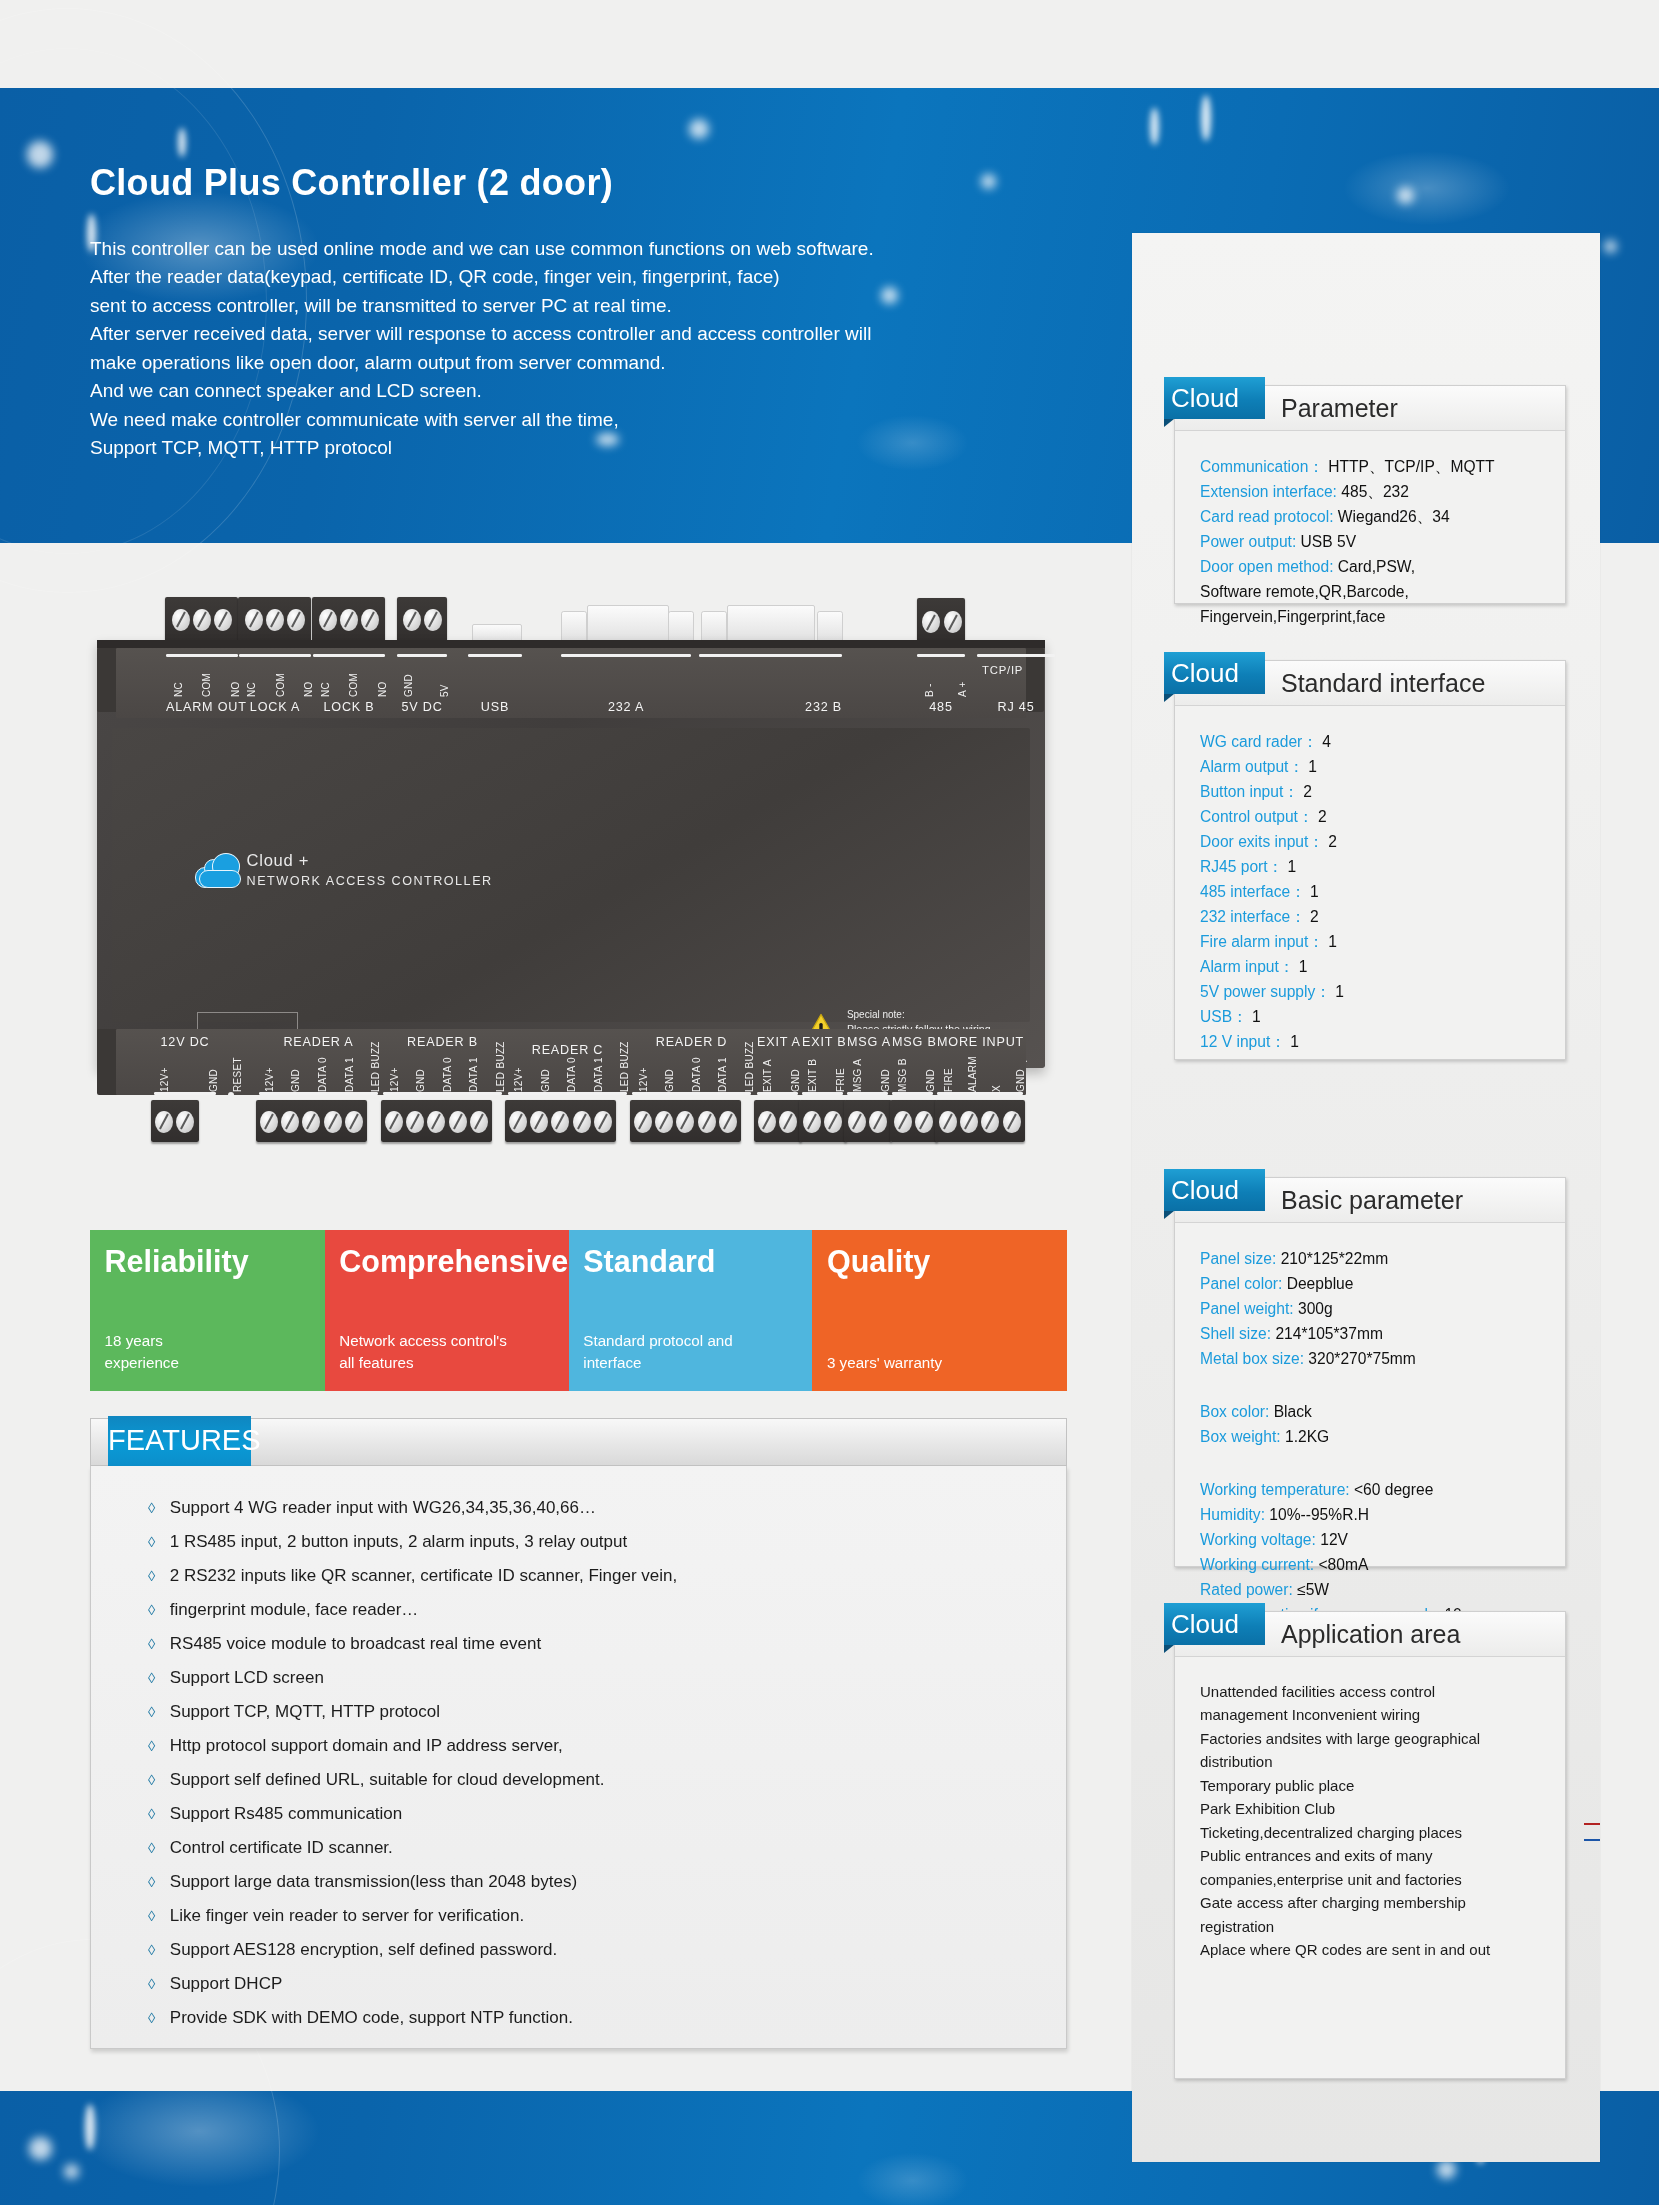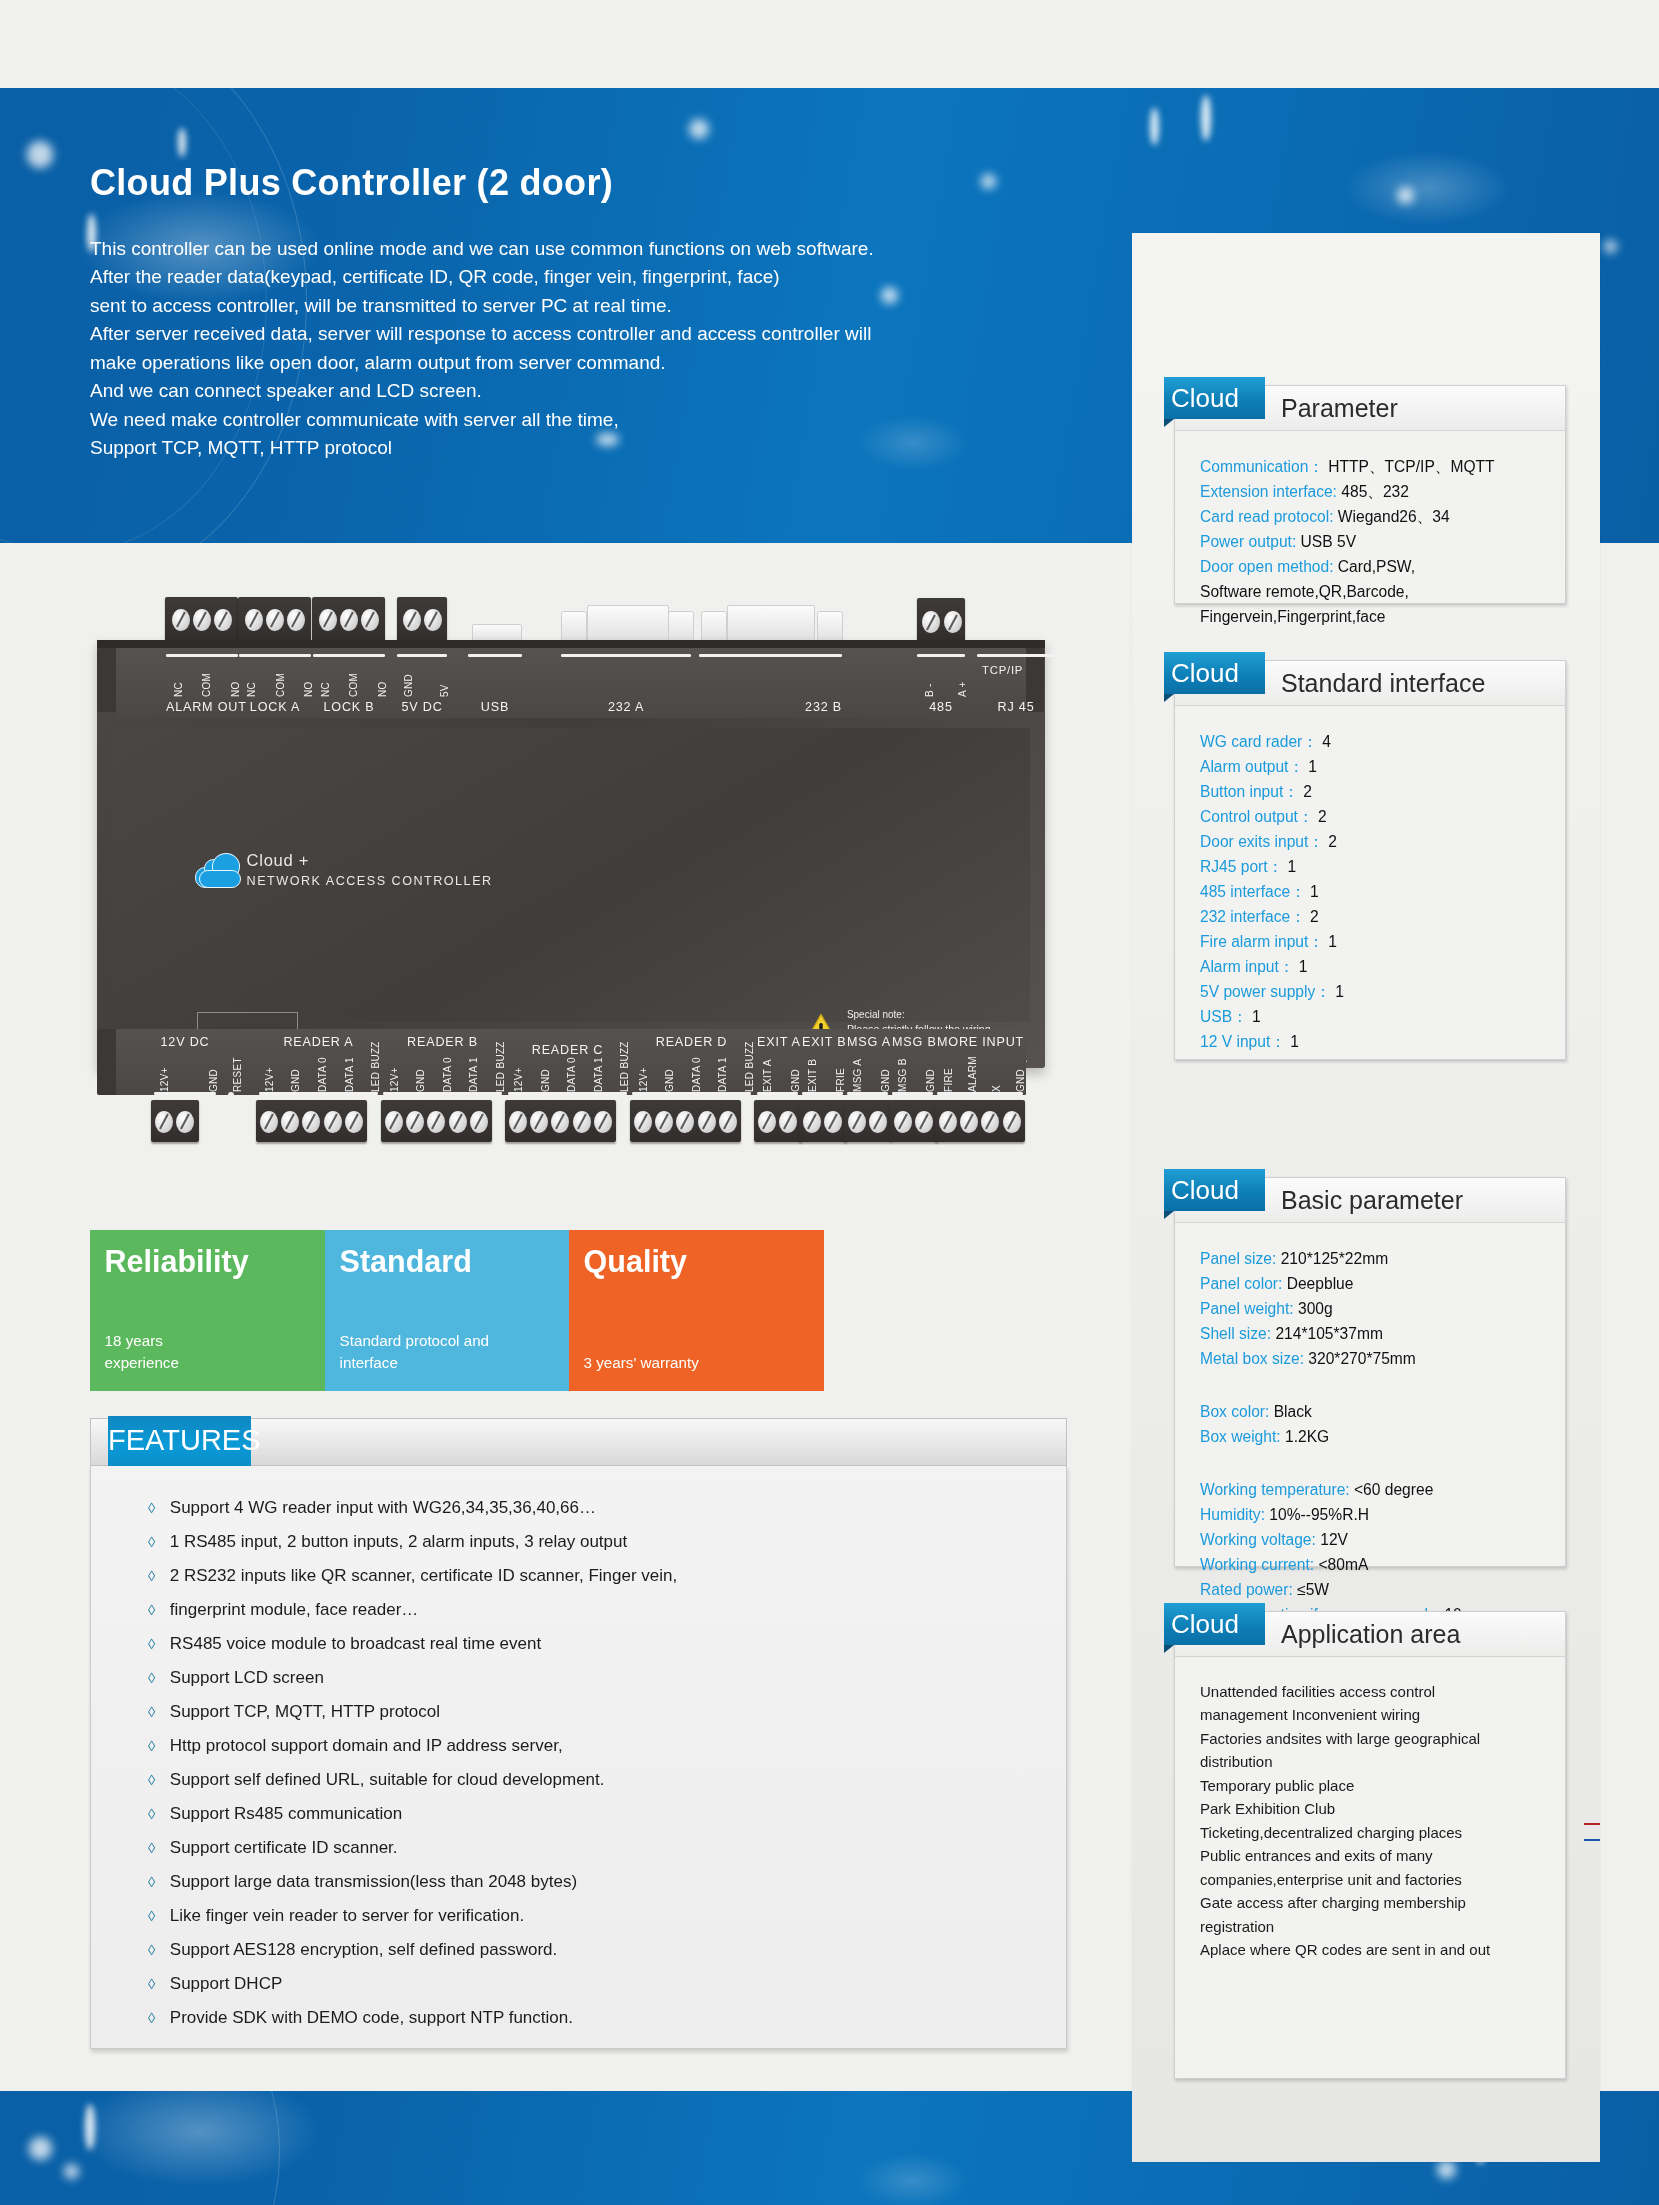--- a/index.html
+++ b/index.html
@@ -382,20 +382,25 @@
         </div>
       </div>
   </div>
 
   <div id="quads">
       <div class="quad" style="background: rgb(92, 184, 92); width: 235px;">
         <div class="qt">Reliability</div>
         <div class="qs" style="white-space: pre-line;">18 years
 experience</div>
       </div>
+      <div class="quad" style="background: rgb(232, 73, 63); width: 244px;">
+        <div class="qt">Comprehensive</div>
+        <div class="qs" style="white-space: pre-line;">Network access control's
+all features</div>
+      </div>
       <div class="quad" style="background: rgb(79, 182, 222); width: 244px;">
         <div class="qt">Standard</div>
         <div class="qs" style="white-space: pre-line;">Standard protocol and
 interface</div>
       </div>
       <div class="quad" style="background: rgb(239, 100, 38); width: 255px;">
         <div class="qt">Quality</div>
         <div class="qs" style="white-space: pre-line;">3 years' warranty</div>
       </div>
     </div>
@@ -440,21 +445,21 @@
         <div class="ft-row">
           <span class="ft-dia">◊</span>
           <span class="ft-tx">Support self defined URL, suitable for cloud development.</span>
         </div>
         <div class="ft-row">
           <span class="ft-dia">◊</span>
           <span class="ft-tx">Support Rs485 communication</span>
         </div>
         <div class="ft-row">
           <span class="ft-dia">◊</span>
-          <span class="ft-tx">Support certificate ID scanner.</span>
+          <span class="ft-tx">Control certificate ID scanner.</span>
         </div>
         <div class="ft-row">
           <span class="ft-dia">◊</span>
           <span class="ft-tx">Support large data transmission(less than 2048 bytes)</span>
         </div>
         <div class="ft-row">
           <span class="ft-dia">◊</span>
           <span class="ft-tx">Like finger vein reader to server for verification.</span>
         </div>
         <div class="ft-row">

